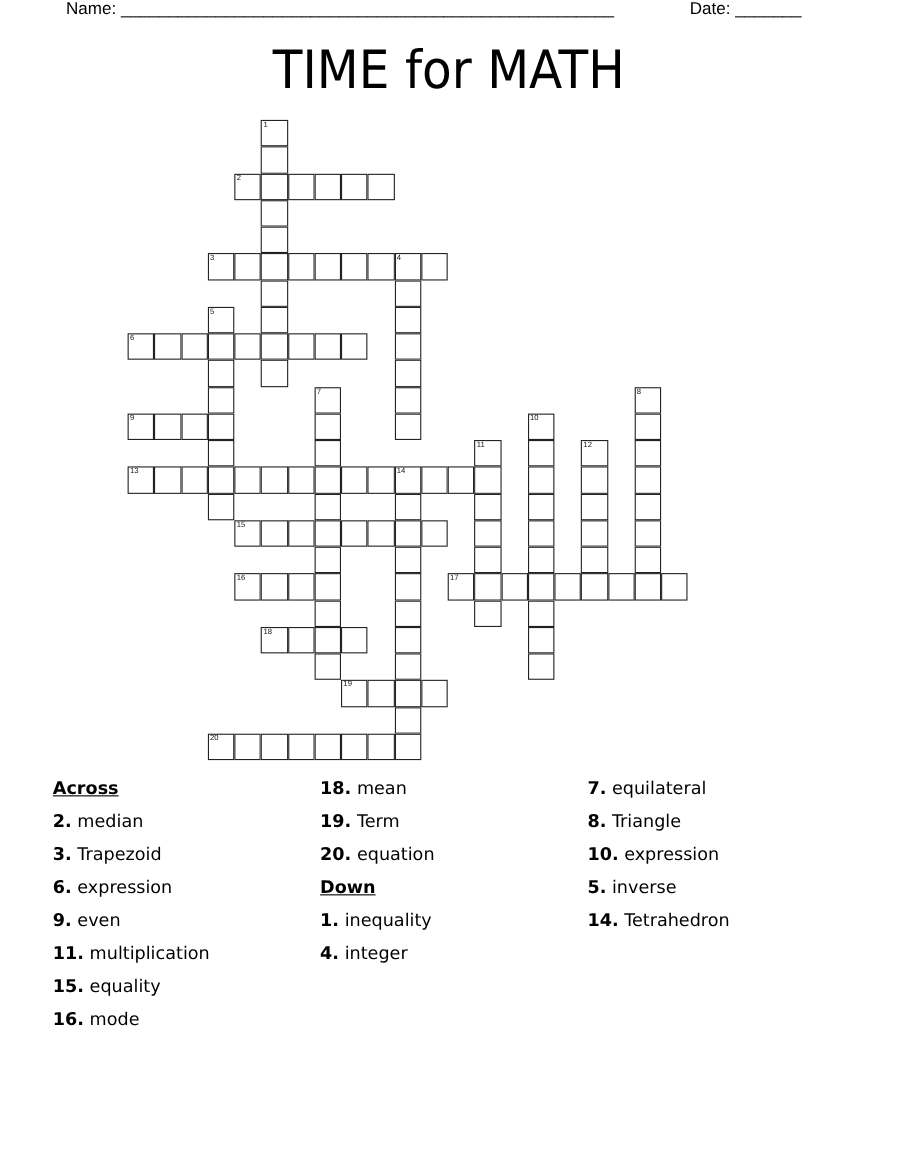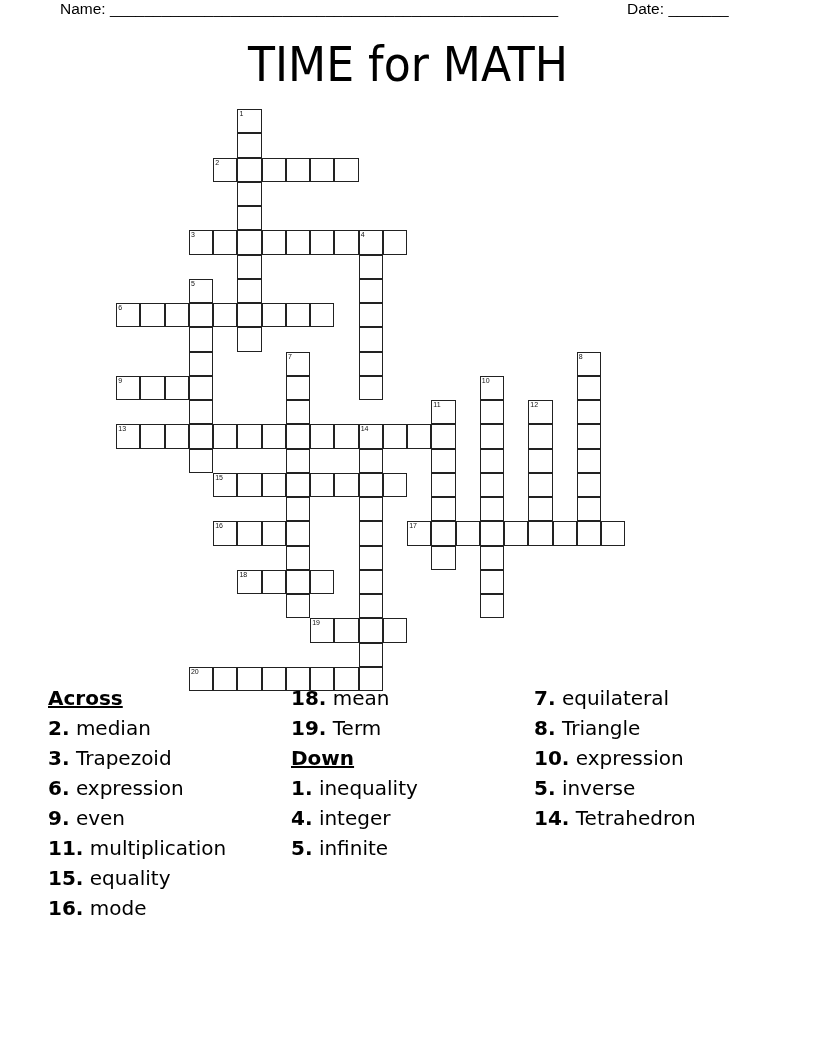--- a/index.html
+++ b/index.html
@@ -3,21 +3,21 @@
 <meta charset="utf-8">
 <style>
   html, body { margin:0; padding:0; background:#ffffff; }
   body { width:816px; height:1056px; position:relative; overflow:hidden; font-family:"DejaVu Sans", sans-serif; color:#000; }
   .header-line { position:absolute; top:0; left:60px; font-family:"Liberation Sans", sans-serif; font-size:15.5px; line-height:18px; white-space:pre; }
   .date-line { position:absolute; top:0; left:627px; font-family:"Liberation Sans", sans-serif; font-size:15.5px; line-height:18px; white-space:pre; }
   .title { position:absolute; top:34px; left:0; width:816px; text-align:center; font-family:"DejaVu Sans", sans-serif; font-size:48px; line-height:60px; letter-spacing:0px; transform:scaleX(0.92); transform-origin:center; }
   .grid { position:absolute; left:117px; top:110px; width:520px; height:590px; }
   .cell { position:absolute; width:24.24px; height:24.24px; box-sizing:border-box; border:1.5px solid #222; background:#fff; margin-left:-0.75px; margin-top:-0.75px; }
   .cell .num { position:absolute; left:1px; top:0px; font-family:"Liberation Sans", sans-serif; font-size:7px; line-height:8px; color:#111; }
-  .clues { position:absolute; top:683px; font-family:"DejaVu Sans", sans-serif; font-size:20px; line-height:30px; }
+  .clues { position:absolute; top:702px; font-family:"DejaVu Sans", sans-serif; font-size:16px; line-height:30px; }
   .clue-heading { text-decoration:underline; font-weight:bold; }
   .clue .n { font-weight:bold; }
   .col1 { left:48px; }
   .col2 { left:291px; }
   .col3 { left:534px; }
 </style>
 </head>
 <body>
 
 <div class="header-line"><span>Name:</span> <span>____________________________________________________</span></div>
@@ -212,24 +212,24 @@
   <div class="clue"><span class="n">6.</span> <span>expression</span></div>
   <div class="clue"><span class="n">9.</span> <span>even</span></div>
   <div class="clue"><span class="n">11.</span> <span>multiplication</span></div>
   <div class="clue"><span class="n">15.</span> <span>equality</span></div>
   <div class="clue"><span class="n">16.</span> <span>mode</span></div>
 </div>
 
 <div class="clues col2">
   <div class="clue"><span class="n">18.</span> <span>mean</span></div>
   <div class="clue"><span class="n">19.</span> <span>Term</span></div>
+  <div class="clue"><span class="n">20.</span> <span>equation</span></div>
   <div class="clue-heading">Down</div>
   <div class="clue"><span class="n">1.</span> <span>inequality</span></div>
   <div class="clue"><span class="n">4.</span> <span>integer</span></div>
-  <div class="clue"><span class="n">5.</span> <span>infinite</span></div>
 </div>
 
 <div class="clues col3">
   <div class="clue"><span class="n">7.</span> <span>equilateral</span></div>
   <div class="clue"><span class="n">8.</span> <span>Triangle</span></div>
   <div class="clue"><span class="n">10.</span> <span>expression</span></div>
   <div class="clue"><span class="n">5.</span> <span>inverse</span></div>
   <div class="clue"><span class="n">14.</span> <span>Tetrahedron</span></div>
 </div>
 

